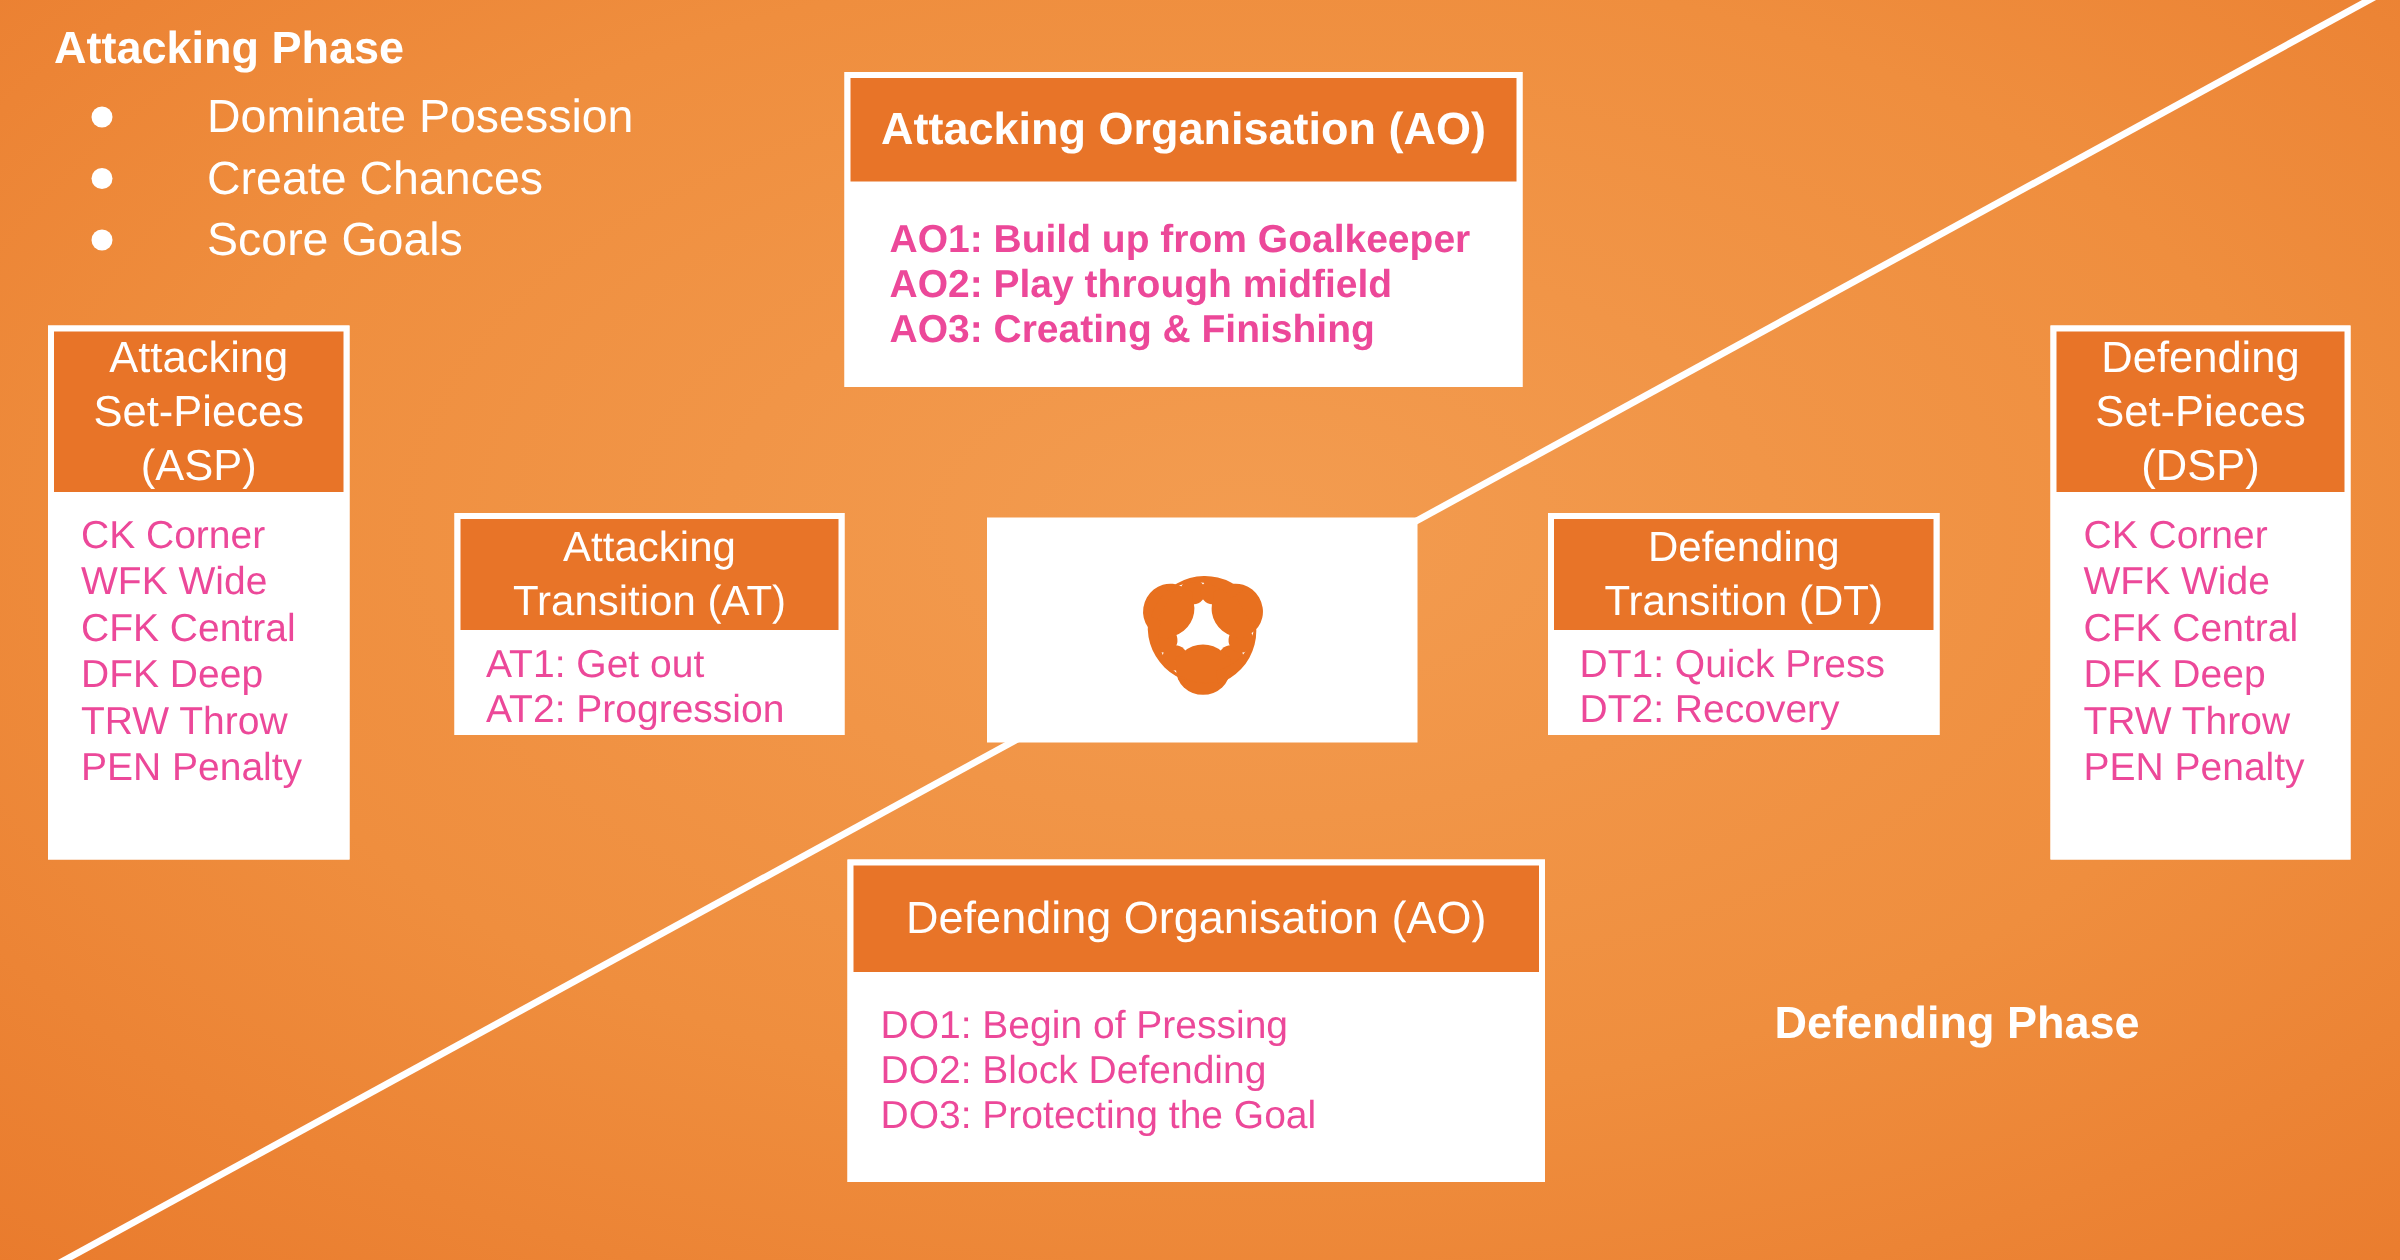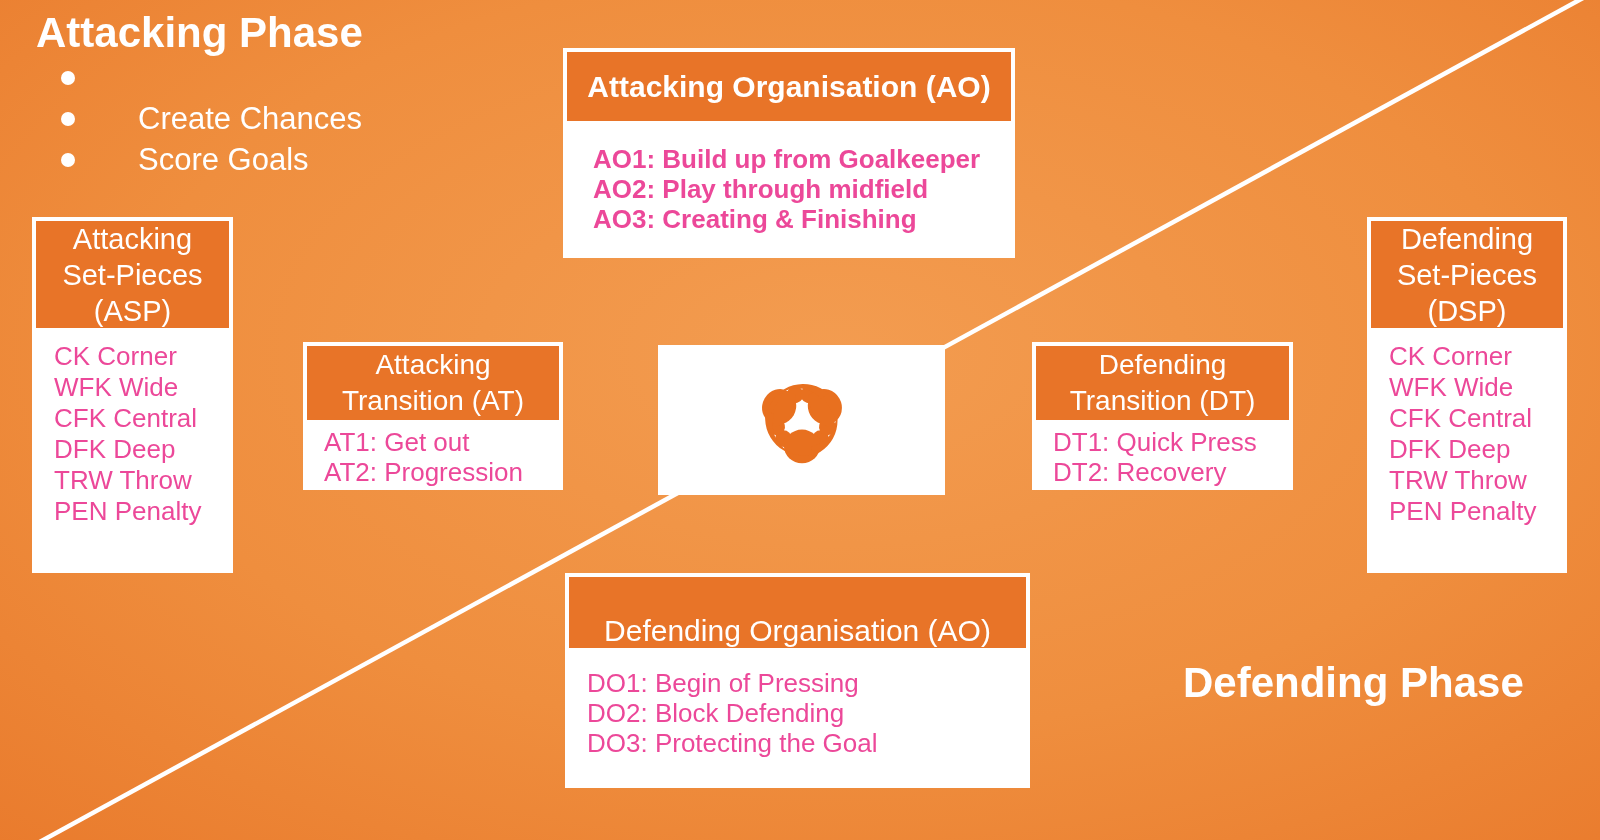--- a/index.html
+++ b/index.html
@@ -10,21 +10,21 @@
     background:radial-gradient(ellipse 115% 120% at 52% 42%,
       #f39c50 0%, #ef8e3e 38%, #e97a2c 68%, #e1641e 100%);
     font-family:"Liberation Sans","DejaVu Sans",sans-serif;
   }
   
   .divider{position:absolute;left:0;top:0;width:1600px;height:840px;z-index:1;}
 
   
   .phase-title{
     position:absolute;z-index:2;color:#fff;font-weight:bold;
-    font-size:42px;line-height:40px;white-space:nowrap;
+    font-size:30px;line-height:40px;white-space:nowrap;
   }
   .phase-title.attacking{left:36px;top:13px;}
   .phase-title.defending{left:1183px;top:663px;}
   .phase-list{position:absolute;z-index:2;}
   .phase-list.attacking{left:61px;top:57px;}
   .phase-list.defending{left:1208px;top:707px;}
   .bullet-row{display:flex;align-items:center;height:41px;white-space:nowrap;}
   .bullet-dot{
     width:14px;height:14px;border-radius:50%;background:#fff;
     margin-right:63px;flex:0 0 auto;
@@ -44,21 +44,21 @@
   .hline{display:block;}
   .mbox-body{color:#ec4899;}
   .mbox-line{white-space:nowrap;}
 
   .box-ao{left:563px;top:48px;width:452px;height:210px;font-weight:bold;}
   .box-ao .mbox-header{height:69px;font-size:30px;}
   .box-ao .mbox-body{padding:23px 0 0 26px;font-size:26px;}
   .box-ao .mbox-line{line-height:30px;}
 
   .box-do{left:565px;top:573px;width:465px;height:215px;}
-  .box-do .mbox-header{height:71px;font-size:30px;justify-content:flex-end;}
+  .box-do .mbox-header{height:71px;font-size:30px;}
   .box-do .mbox-body{padding:20px 0 0 18px;font-size:26px;}
   .box-do .mbox-line{line-height:30px;}
 
   .box-asp{left:32px;top:217px;width:201px;height:356px;}
   .box-dsp{left:1367px;top:217px;width:200px;height:356px;}
   .box-asp .mbox-header,.box-dsp .mbox-header{height:107px;font-size:29px;line-height:36px;}
   .box-asp .mbox-body,.box-dsp .mbox-body{padding:13px 0 0 18px;font-size:26px;}
   .box-asp .mbox-line,.box-dsp .mbox-line{line-height:31px;}
 
   .box-at{left:303px;top:342px;width:260px;height:148px;}
@@ -80,20 +80,21 @@
 <div class="stage">
 
   <svg class="divider" viewBox="0 0 1600 840" preserveAspectRatio="none" aria-hidden="true">
     <line x1="14" y1="856" x2="1594" y2="-8" stroke="#ffffff" stroke-width="4.5"></line>
   </svg>
 
   <div class="phase-title attacking">Attacking Phase</div>
   <div class="phase-list attacking">
     <div class="bullet-row">
       <span class="bullet-dot"></span>
+      <span class="bullet-label">Dominate Posession</span>
     </div>
     <div class="bullet-row">
       <span class="bullet-dot"></span>
       <span class="bullet-label">Create Chances</span>
     </div>
     <div class="bullet-row">
       <span class="bullet-dot"></span>
       <span class="bullet-label">Score Goals</span>
     </div>
   </div>

